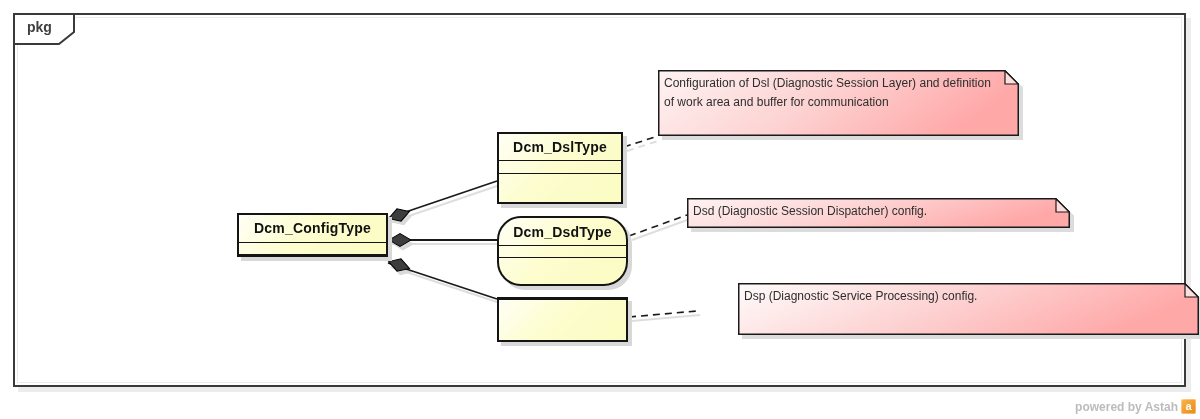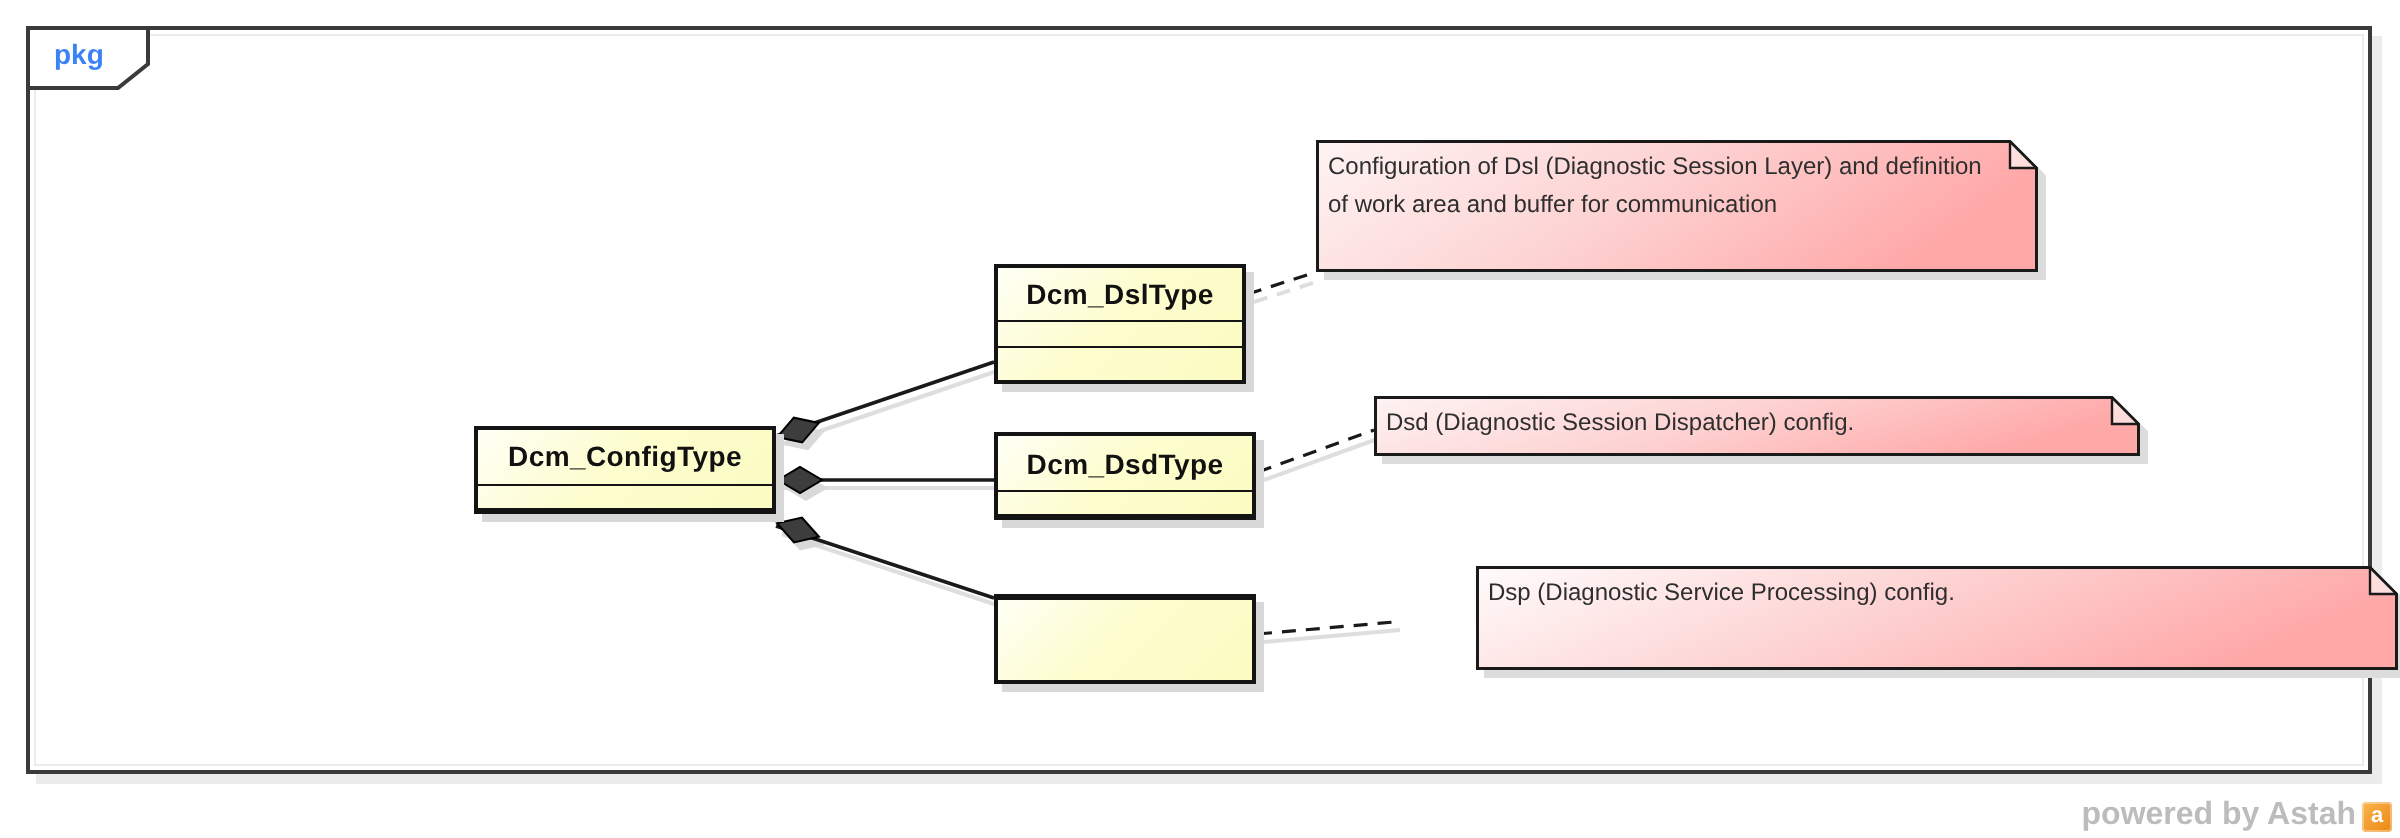--- a/index.html
+++ b/index.html
@@ -12,42 +12,42 @@
     position:absolute;left:13px;top:13px;width:1173px;height:374px;
     border:2px solid #3a3a3a;background:#ffffff;box-sizing:border-box;
     box-shadow:5px 5px 0 #ececec;
   }
   .frame-inner{
     position:absolute;left:2px;top:2px;right:2px;bottom:2px;
     border:1px solid #ebebeb;pointer-events:none;
   }
   .pkg-tab{position:absolute;left:13px;top:13px;width:62px;height:32px;}
   .pkg-label{
-    position:absolute;left:27px;top:19px;font-size:14px;font-weight:bold;color:#3b82f6;
+    position:absolute;left:27px;top:19px;font-size:14px;font-weight:bold;color:#404040;
   }
   
   .cls{
     position:absolute;box-sizing:border-box;border:2.5px solid #141414;
     background:linear-gradient(135deg,#fffff6 0%,#fdfdcf 45%,#fbfbc2 100%);
     box-shadow:4px 4px 0 #d8d8d8;display:flex;flex-direction:column;
   }
   .cls-name{
     display:flex;align-items:center;justify-content:center;
     font-size:14px;font-weight:bold;color:#111;letter-spacing:.2px;
   }
   .cls-comp{border-top:1.5px solid #141414;}
   #cls-config{left:237px;top:213px;width:151px;height:44px;}
   #cls-config .cls-name{height:28px;}
   #cls-config .c1{height:12px;}
   #cls-config .c2{flex:1;}
-  #cls-dsl{left:497px;top:132px;width:126px;height:60px;}
+  #cls-dsl{left:497px;top:132px;width:126px;height:72px;}
   #cls-dsl .cls-name{height:26px;}
   #cls-dsl .c1{height:12px;}
   #cls-dsl .c2{flex:1;}
-  #cls-dsd{left:497px;top:216px;width:131px;height:44px;}
+  #cls-dsd{left:497px;top:216px;width:131px;height:70px;border-radius:24px;}
   #cls-dsd .cls-name{height:27px;}
   #cls-dsd .c1{height:11px;}
   #cls-dsd .c2{flex:1;}
   #cls-dsp{left:497px;top:297px;width:131px;height:45px;}
   #cls-dsp .cls-name{height:26px;}
   #cls-dsp .c2{flex:1;}
   
   .note{position:absolute;}
   .note svg{position:absolute;left:0;top:0;filter:drop-shadow(4px 4px 0 #dcdcdc);}
   .note-text{
@@ -56,21 +56,21 @@
   }
   #note-dsl{left:658px;top:70px;width:361px;height:66px;}
   #note-dsd{left:687px;top:198px;width:383px;height:30px;}
   #note-dsp{left:697px;top:283px;width:461px;height:52px;margin-left:41px;}
   
   .links{position:absolute;left:0;top:0;width:1200px;height:419px;pointer-events:none;}
   
   .watermark{
     position:absolute;right:4px;top:399px;display:flex;align-items:center;gap:3px;
   }
-  .watermark-text{font-size:16px;font-weight:bold;color:#bcbcbc;}
+  .watermark-text{font-size:12px;font-weight:bold;color:#bcbcbc;}
   .astah-logo{
     width:15px;height:15px;border-radius:2px;
     background:linear-gradient(135deg,#f8b64c 0%,#f29b2e 55%,#e98a12 100%);
     color:#fff;font-size:11px;font-weight:bold;text-align:center;line-height:15px;
     box-shadow:inset 0 0 0 1px rgba(255,255,255,.35);
   }
 </style>
 </head>
 <body>
 

